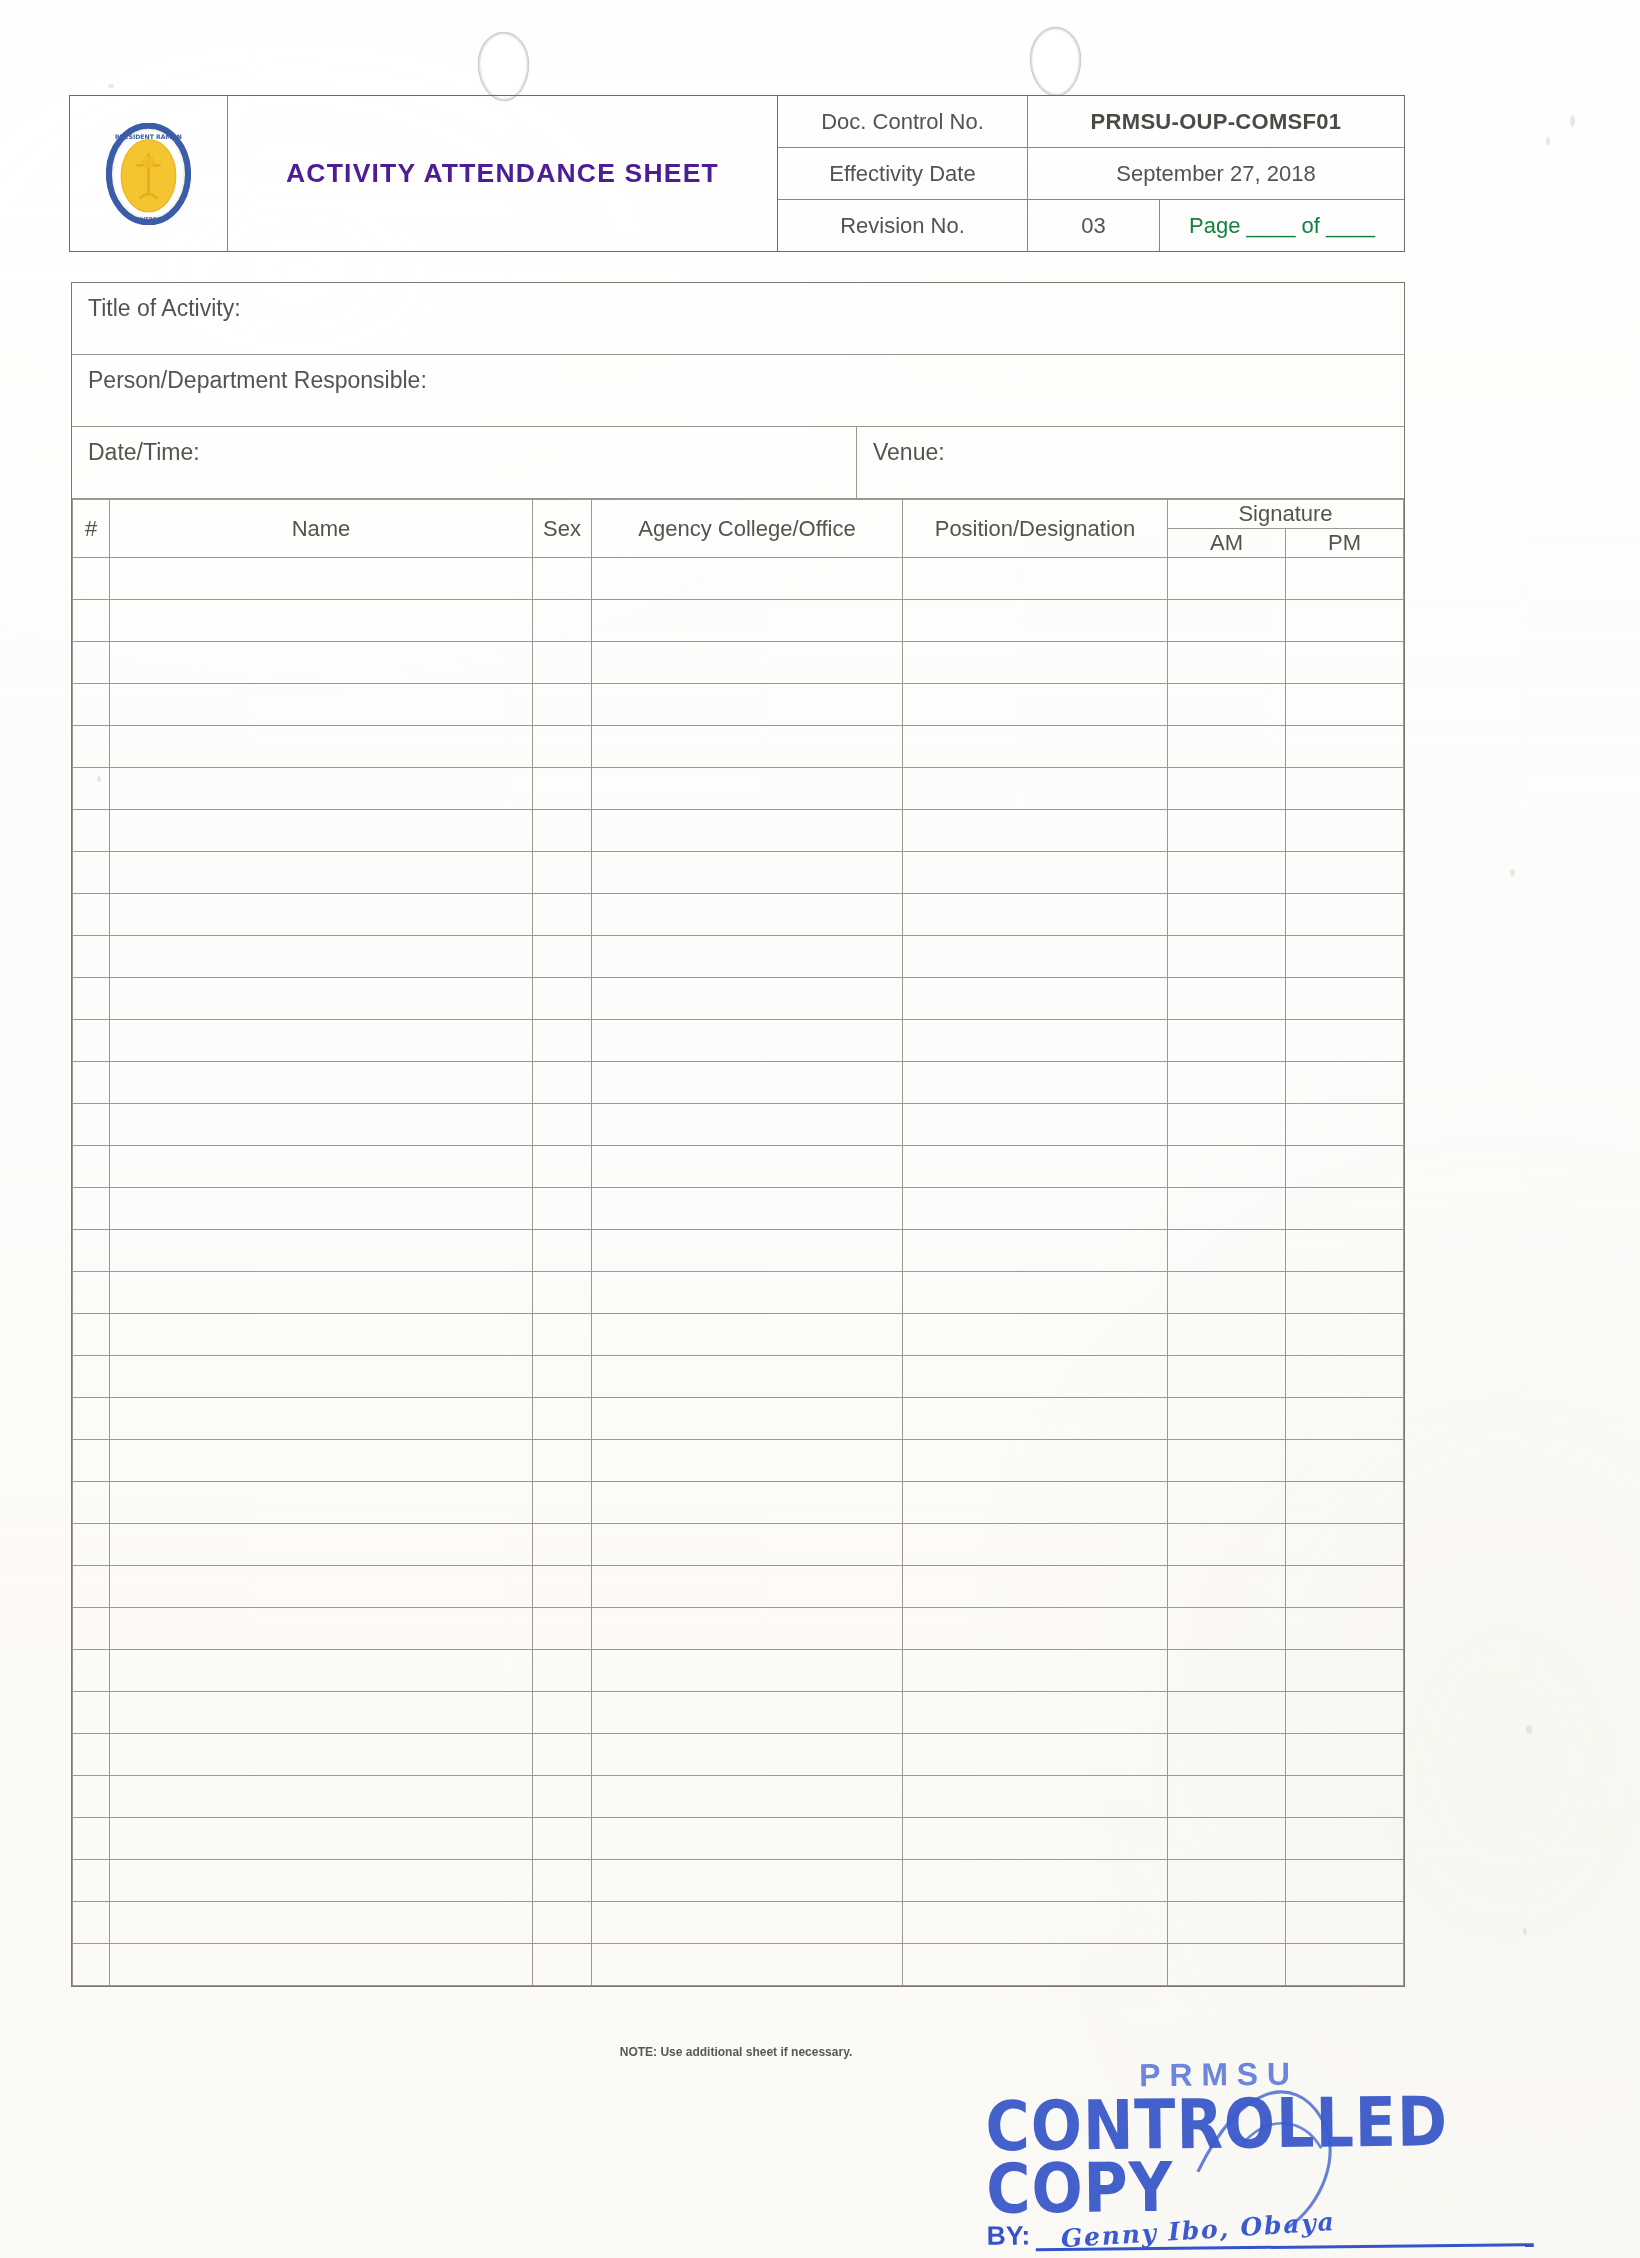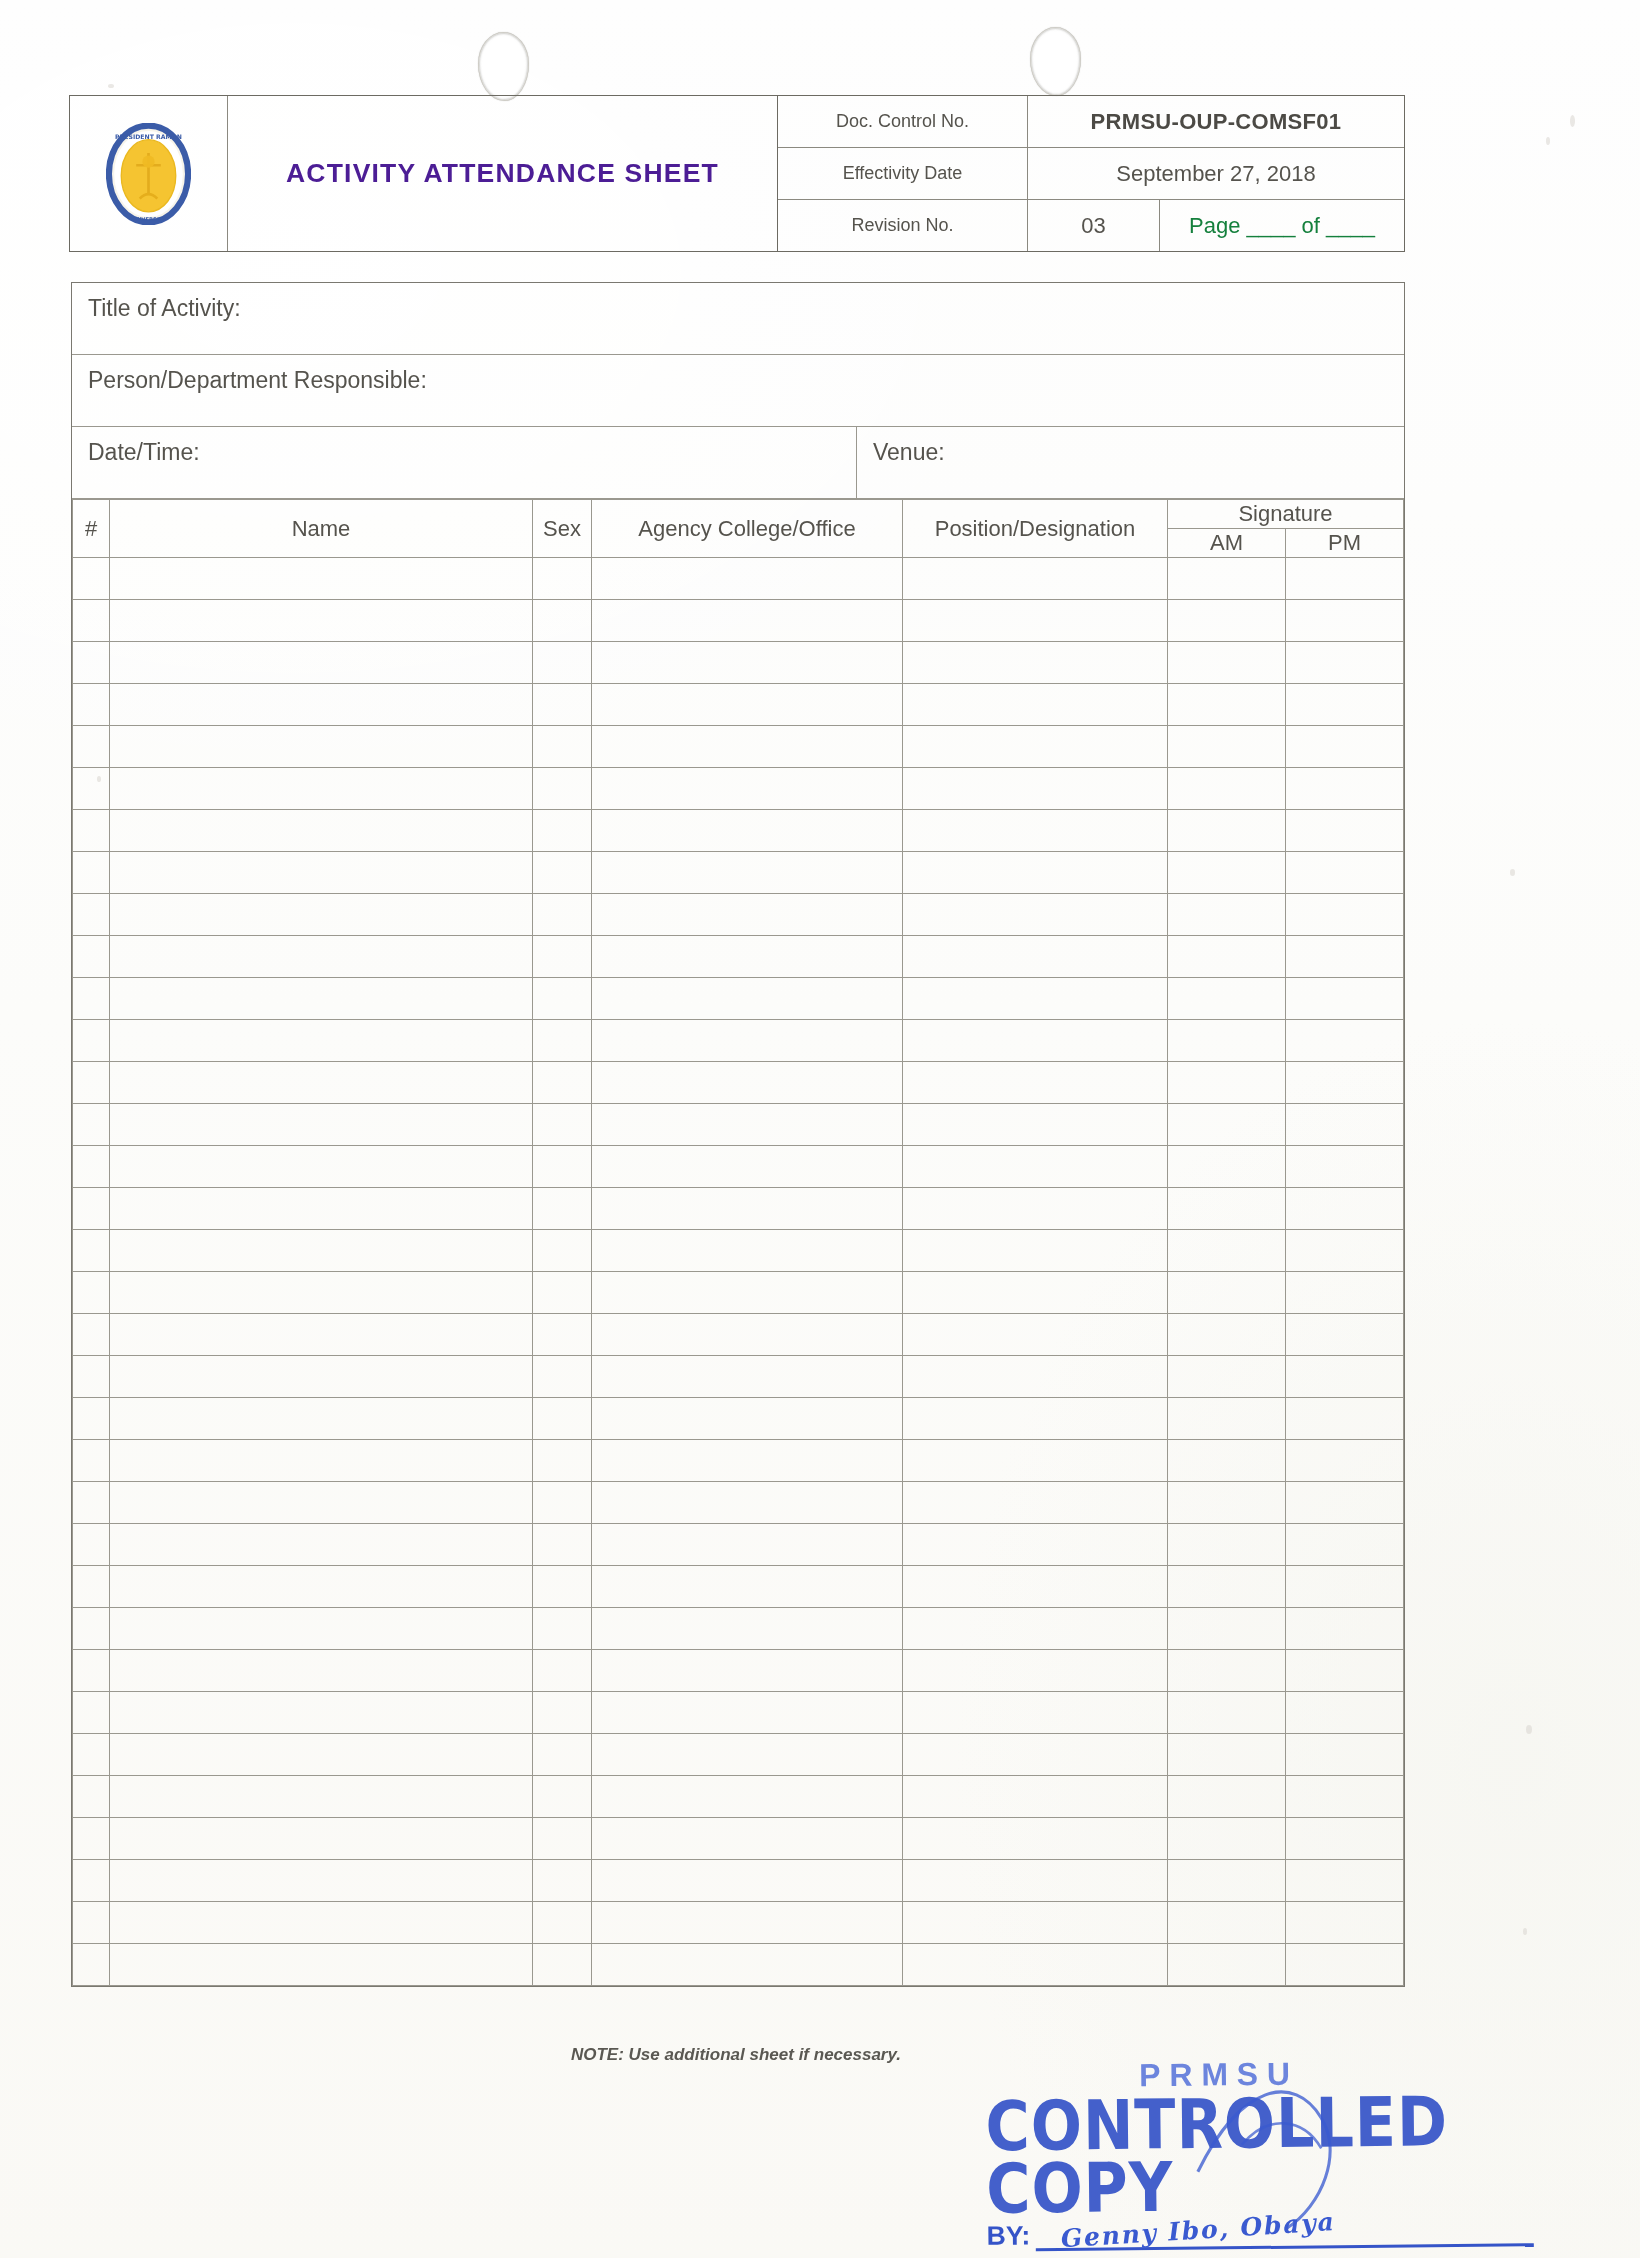--- a/index.html
+++ b/index.html
@@ -92,21 +92,21 @@
     display: flex;
     border-bottom: 0.9px solid #8b8980;
     height: 51px;
   }
   .ctrl-row:last-child { border-bottom: none; }
   .ctrl-label {
     width: 249px;
     display: flex;
     align-items: center;
     justify-content: center;
-    font-size: 18px;
+    font-size: 22px;
     color: #55534d;
     border-right: 0.9px solid #8b8980;
   }
   .ctrl-value {
     flex: 1;
     display: flex;
     align-items: center;
     justify-content: center;
     font-size: 22px;
     color: #55534d;
@@ -200,22 +200,21 @@
   .col-pm    { width: 115px; }
   .no-left-border { border-left: none; }
 
   
   .note {
     position: absolute;
     left: 69px;
     top: 2045px;
     width: 1334px;
     text-align: center;
-    font-size: 17px;
-    font-style: italic;
+    font-size: 12px;
     font-weight: bold;
     color: #5a5852;
   }
 
   
   .stamp {
     position: absolute;
     left: 986px;
     top: 2056px;
     width: 547px;

